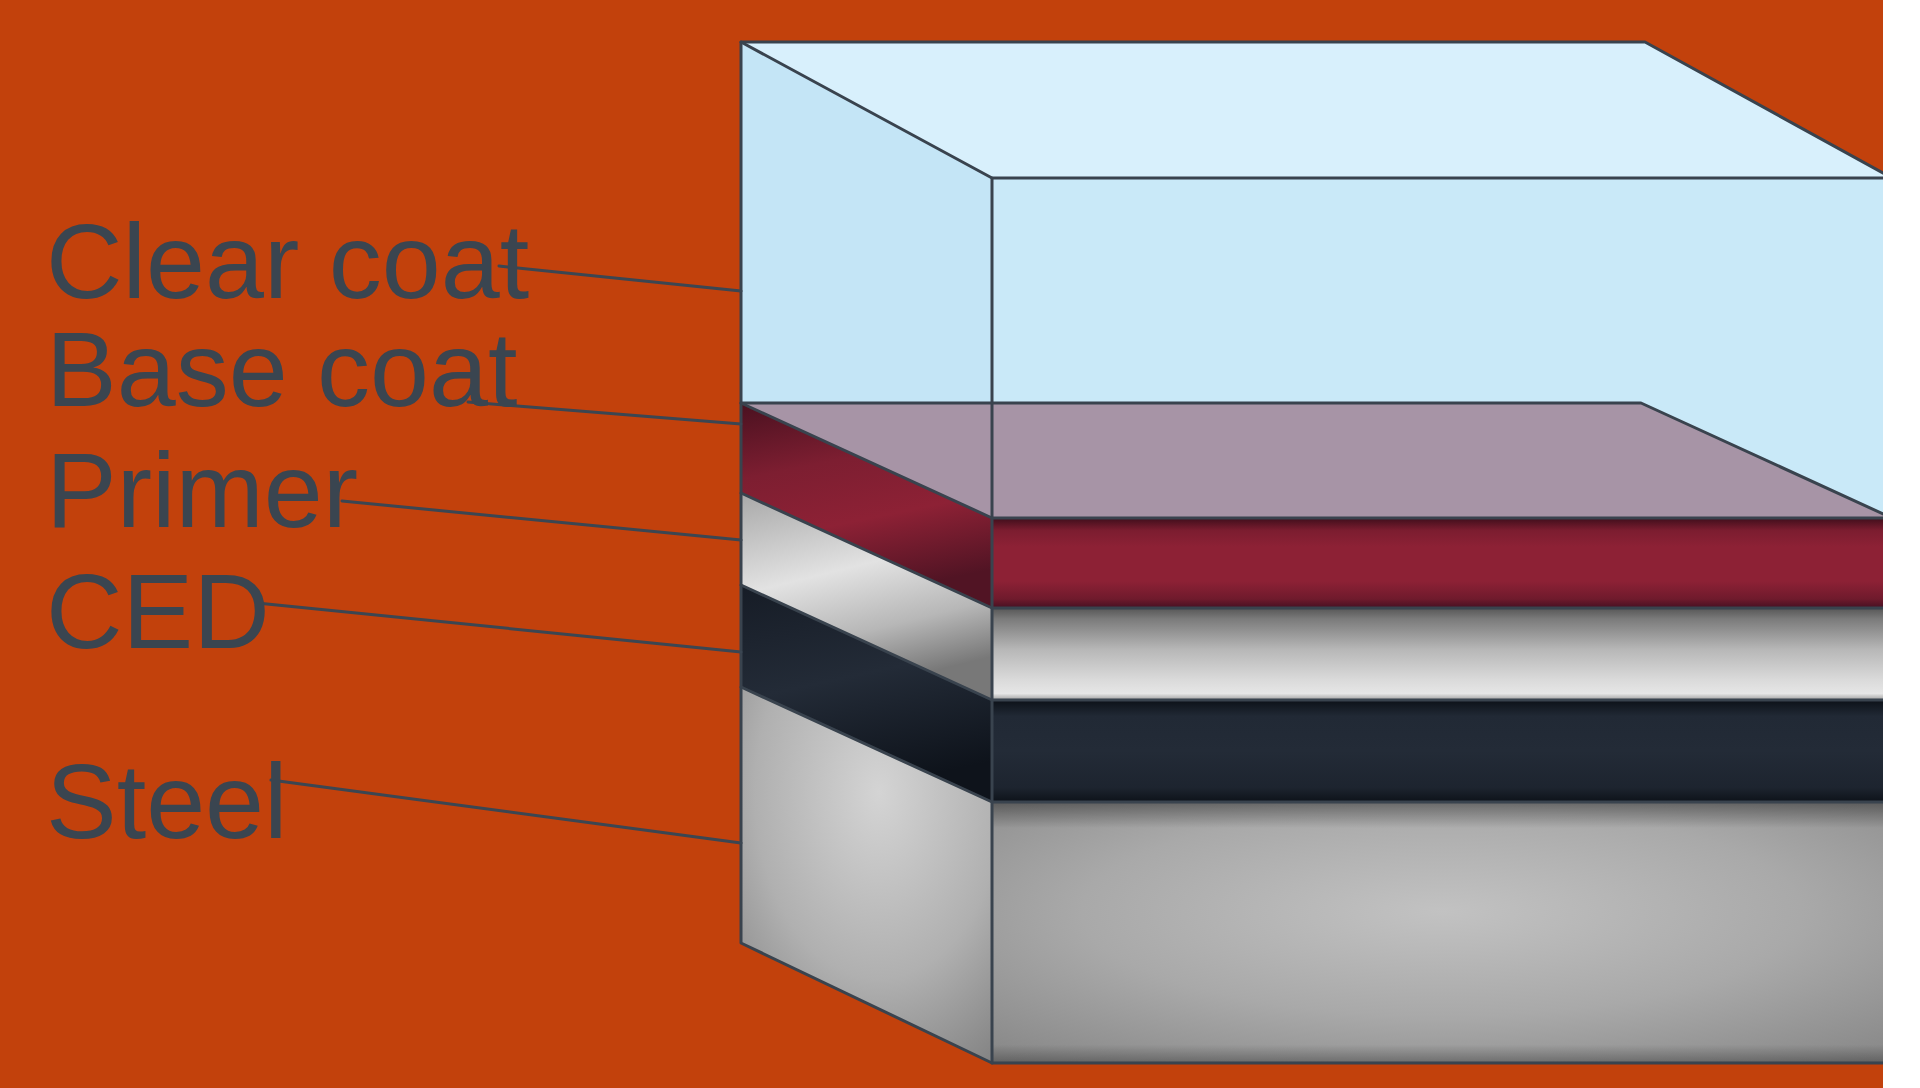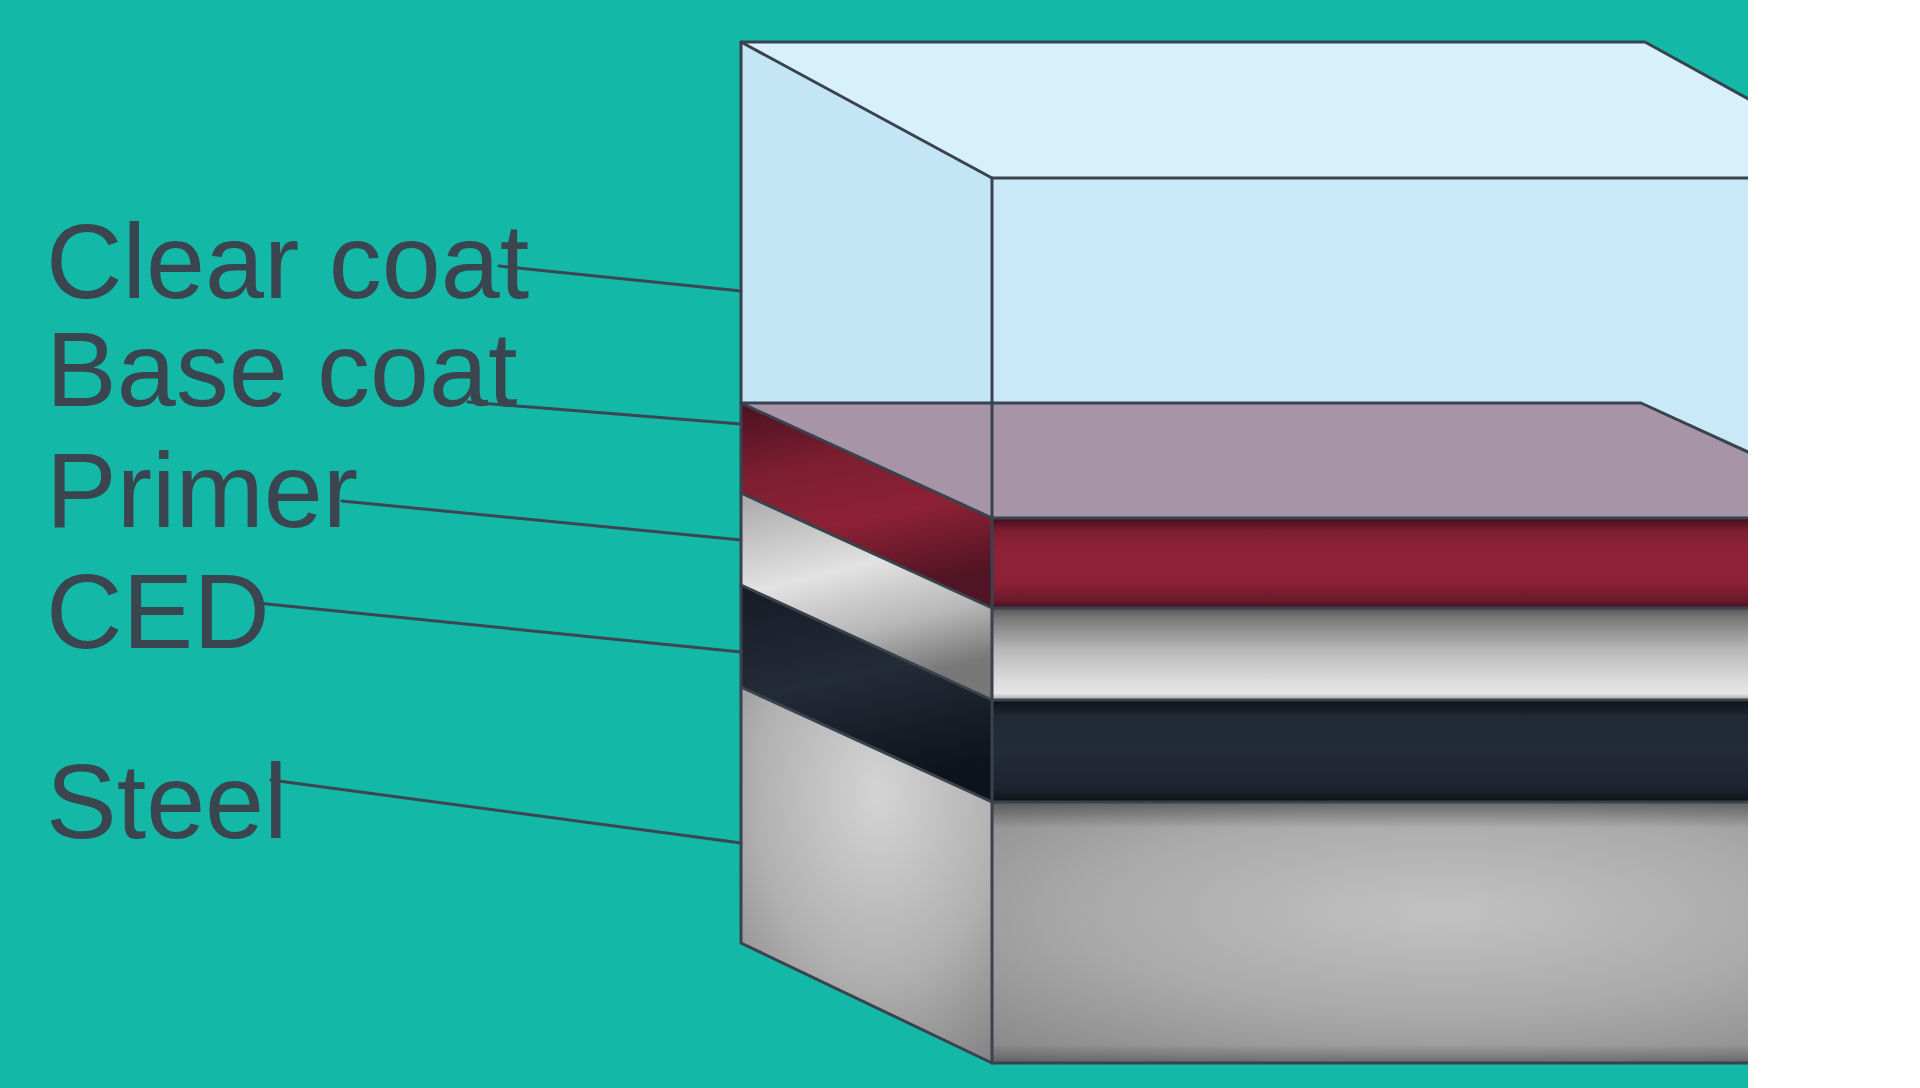--- a/index.html
+++ b/index.html
@@ -1,16 +1,16 @@
 <!DOCTYPE html>
 <html><head>
 <meta charset="utf-8">
 <style>
   html,body{margin:0;padding:0;background:#ffffff;}
-  #stage{position:relative;width:1748px;height:1088px;background:#14b8a6;overflow:hidden;
+  #stage{position:relative;width:1883px;height:1088px;background:#c2410c;overflow:hidden;
          font-family:"Liberation Sans", sans-serif;}
   svg{position:absolute;left:0;top:0;}
   text{font-family:"Liberation Sans", sans-serif;}
 </style>
 </head>
 <body>
 
 <div id="stage">
 <svg width="1920" height="1088" viewBox="0 0 1920 1088">
   <defs>

